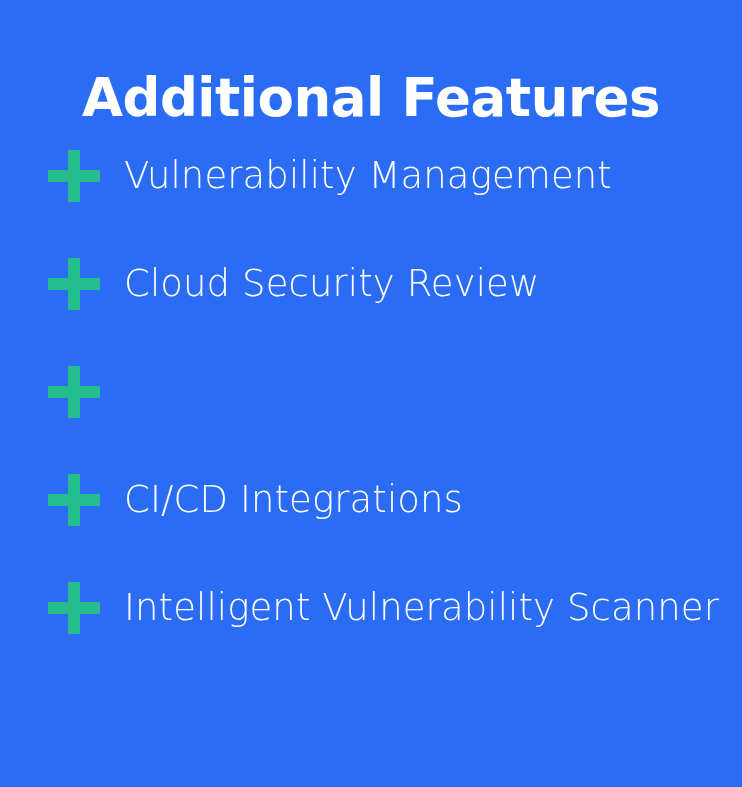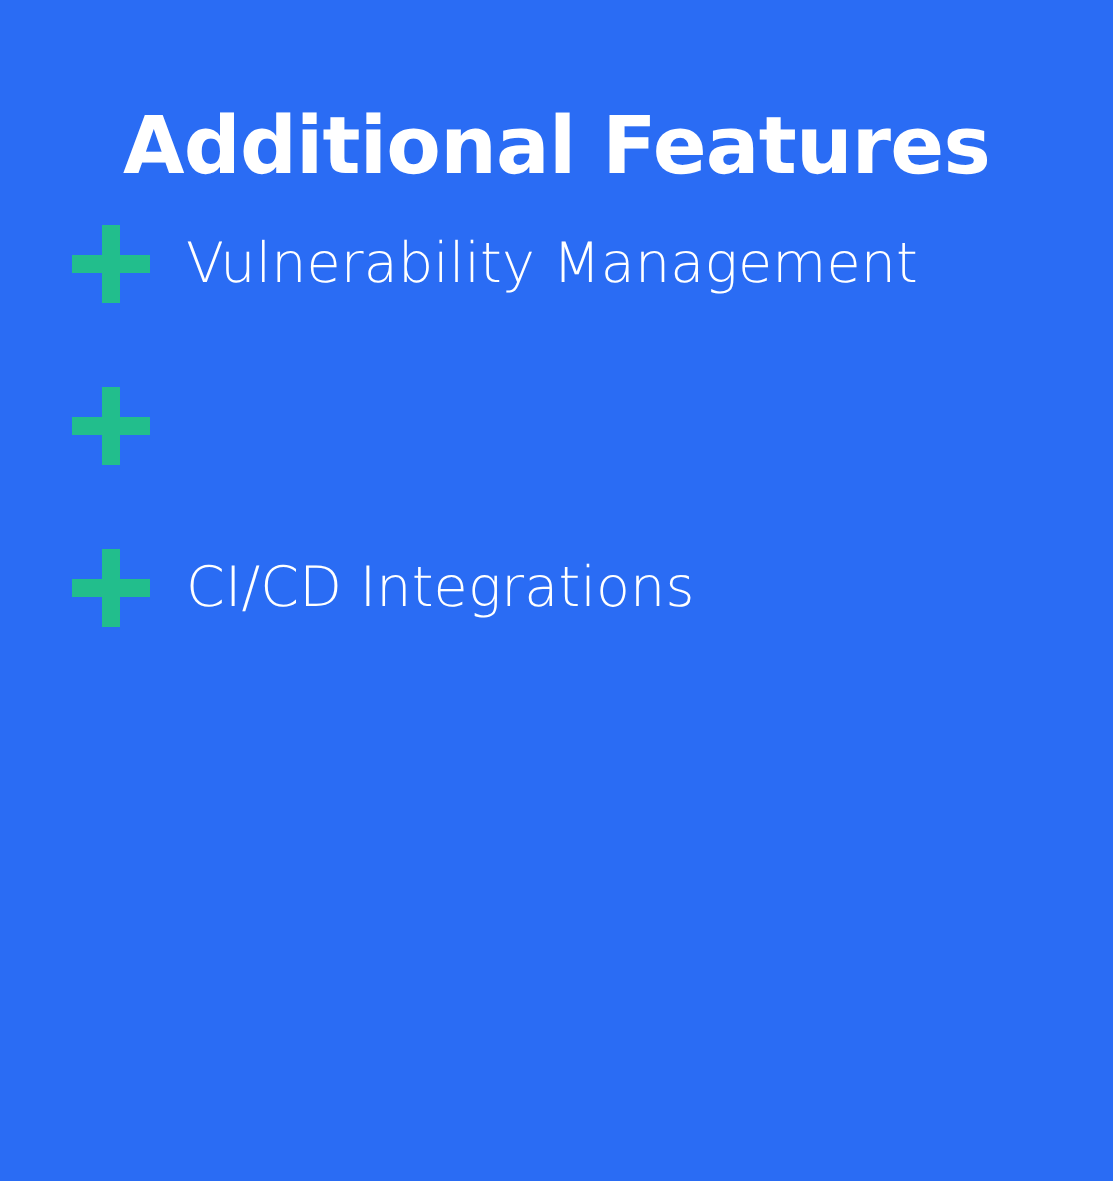--- a/index.html
+++ b/index.html
@@ -107,32 +107,46 @@
   <ul id="feature-list">
 
     <li class="feature-row">
       <span class="plus-icon">
         <span class="bar-h"></span>
           <span class="bar-v"></span>
       </span>
       <span class="feature-label">Vulnerability Management</span>
     </li>
 
+    <li class="feature-row">
+      <span class="plus-icon">
+        <span class="bar-h"></span>
+          <span class="bar-v"></span>
+      </span>
+      <span class="feature-label">Cloud Security Review</span>
+    </li>
 
 
     <li class="feature-row">
       <span class="plus-icon">
         <span class="bar-h"></span>
           <span class="bar-v"></span>
       </span>
     </li>
 
     <li class="feature-row">
       <span class="plus-icon">
         <span class="bar-h"></span>
           <span class="bar-v"></span>
       </span>
       <span class="feature-label">CI/CD Integrations</span>
     </li>
 
+    <li class="feature-row">
+      <span class="plus-icon">
+        <span class="bar-h"></span>
+          <span class="bar-v"></span>
+      </span>
+      <span class="feature-label">Intelligent Vulnerability Scanner</span>
+    </li>
 
   </ul>
 </div>
 
 </body></html>

